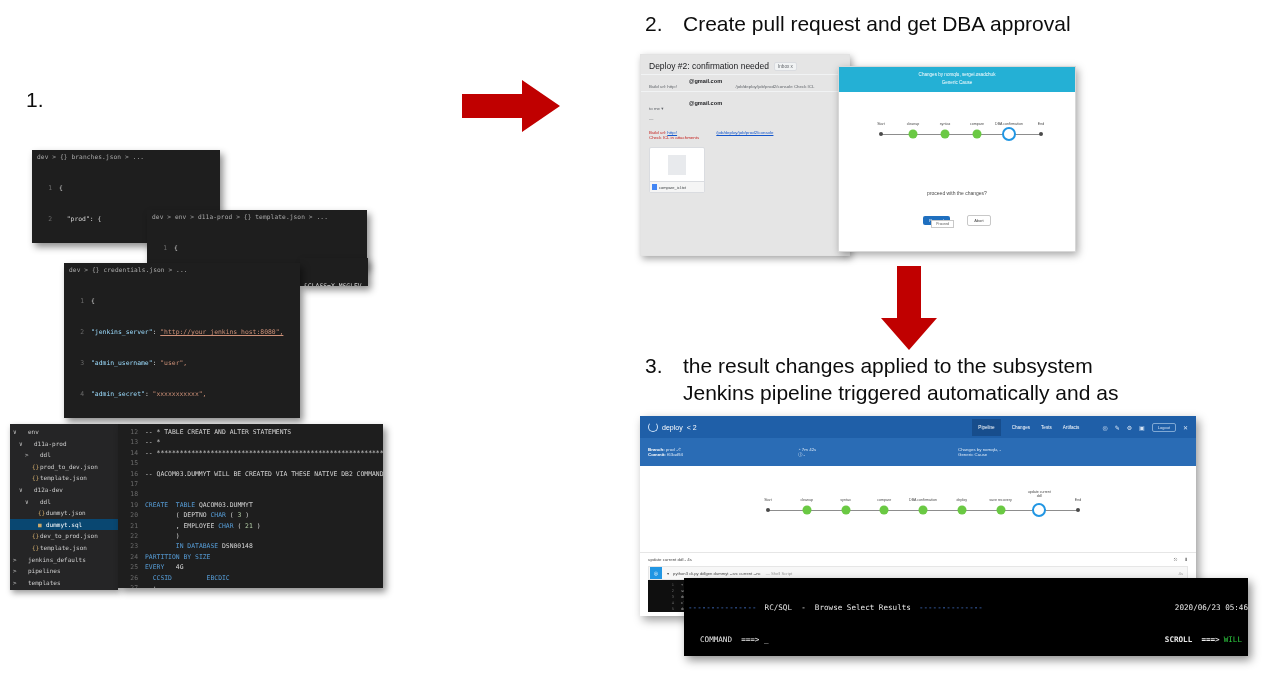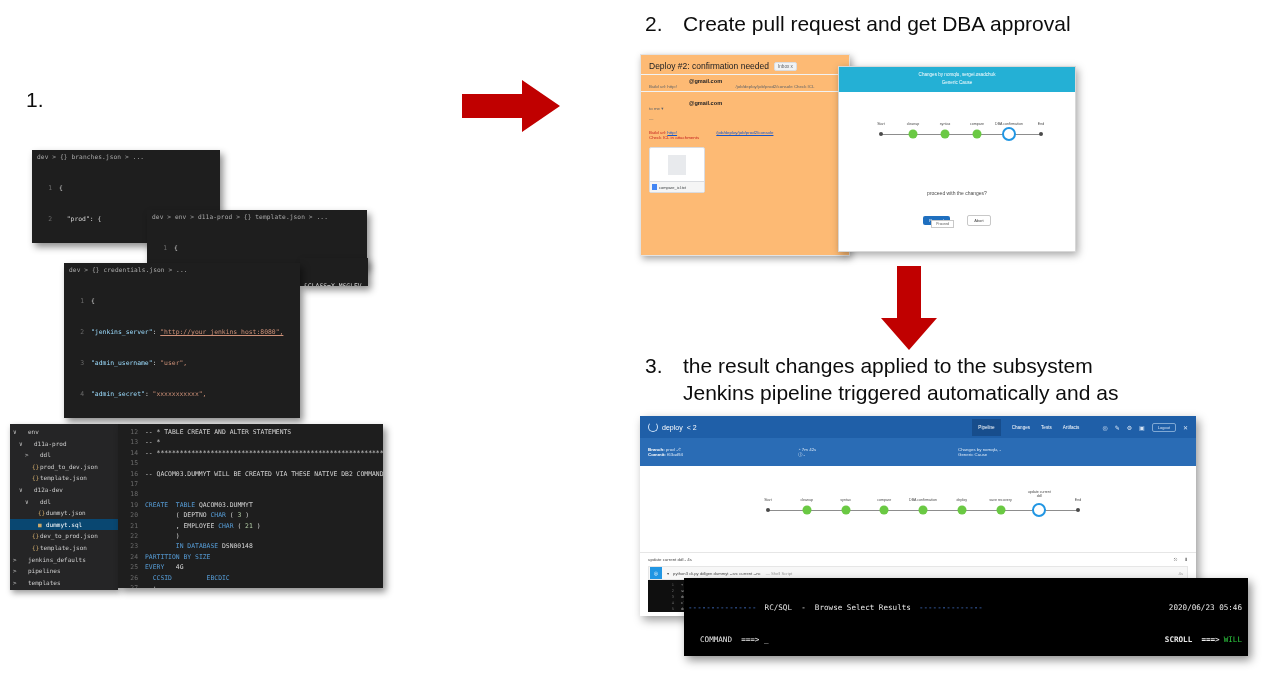--- a/index.html
+++ b/index.html
@@ -32,21 +32,21 @@
   
   .explorer{position:absolute;background:#252526;box-shadow:2px 3px 6px rgba(0,0,0,.4);font-family:"DejaVu Sans Mono",monospace;font-size:6px;line-height:11.6px;color:#cccccc;overflow:hidden;padding-top:2px;}
   .fitem{white-space:nowrap;padding-left:4px;height:11.6px;display:flex;align-items:center;}
   .fitem .chev{width:7px;display:inline-block;color:#c5c5c5;}
   .fitem .ic{width:8px;display:inline-block;color:#cda869;}
   .fitem.active{background:#094771;color:#fff;}
   .ic-sql{color:#e44d7a;}
   .ic-git{color:#6e7681;}
 
   
-  .mailcard{position:absolute;background:#fdba74;border:1px solid #e3e3e3;box-shadow:2px 3px 7px rgba(0,0,0,.35);overflow:hidden;}
+  .mailcard{position:absolute;background:#e5e5e5;border:1px solid #e3e3e3;box-shadow:2px 3px 7px rgba(0,0,0,.35);overflow:hidden;}
   .mail-subject{font-size:8.5px;color:#202124;padding:6px 8px 3px 8px;display:flex;align-items:center;gap:5px;}
   .inbox-chip{font-size:4.6px;color:#5f6368;border:1px solid #dadce0;border-radius:2px;padding:1px 3px;background:#f1f3f4;}
   .mail-row{padding:3px 8px 2px 8px;border-top:1px solid #f1f3f4;}
   .mail-from{font-size:5.6px;font-weight:bold;color:#202124;margin-left:40px;}
   .mail-meta{font-size:4.4px;color:#5f6368;}
   .mail-body{font-size:4.4px;color:#202124;}
   .mail-link{color:#1155cc;text-decoration:underline;}
   .mail-red{color:#c5221f;}
   .attach{width:54px;height:44px;border:1px solid #dadce0;border-radius:2px;margin:5px 0 0 8px;background:#fff;position:relative;}
   .attach .page{width:18px;height:20px;background:#e8eaed;margin:7px auto 0 auto;}
@@ -417,21 +417,21 @@
         </div>
       </div>
   </div>
 </div>
 
 <div class="term" style="left:684px;top:578px;width:560px;height:70px;">
   <div class="t-row">
     <span class="t-blue">---------------</span>
     <span class="t-white" style="margin:0 8px;">RC/SQL  -  Browse Select Results</span>
     <span class="t-blue">--------------</span>
-    <span class="t-white" style="margin-left:auto;padding-right:6px;">2020/06/23 05:46</span>
+    <span class="t-white" style="margin-left:auto;padding-right:0;">2020/06/23 05:46</span>
   </div>
   <div class="t-row">
     <span class="t-white" style="padding-left:12px;">COMMAND  ===&gt;</span>
     <span class="t-white">&nbsp;_</span>
     <span class="t-white" style="margin-left:auto;font-weight:bold;">SCROLL  ===&gt;</span>
     <span class="t-green" style="padding:0 6px 0 4px;">WILL</span>
   </div>
   
   
   

